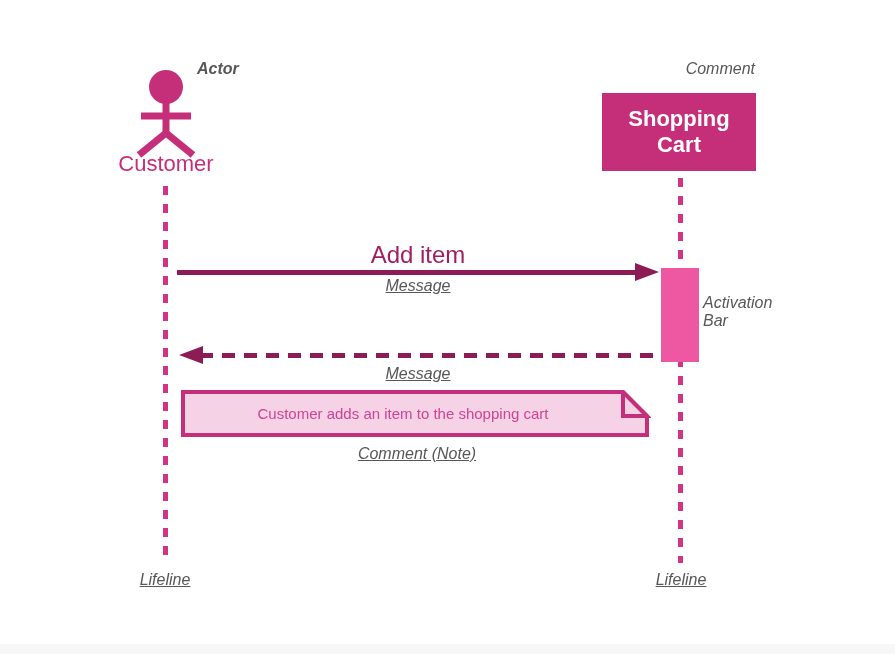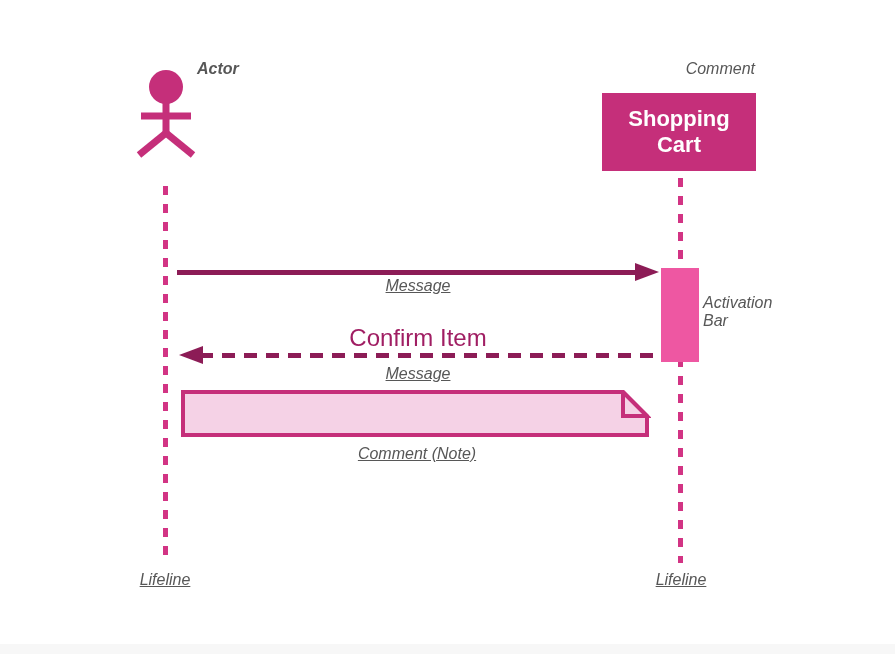--- a/index.html
+++ b/index.html
@@ -121,37 +121,39 @@
 
   <svg id="actor-figure" width="90" height="100" viewBox="0 0 90 100">
     <circle cx="45" cy="23" r="17" fill="var(--magenta)"></circle>
     <g stroke="var(--magenta)" stroke-width="7" fill="none" stroke-linejoin="round">
       <line x1="45" y1="38" x2="45" y2="69"></line>
       <line x1="20" y1="52" x2="70" y2="52"></line>
       <line x1="45" y1="69" x2="18" y2="91"></line>
       <line x1="45" y1="69" x2="72" y2="91"></line>
     </g>
   </svg>
+  <div id="actor-name">Customer</div>
 
   <div id="object-box">
     <div class="obj-label">Shopping Cart</div>
   </div>
 
   <div class="lifeline" id="lifeline-left"></div>
   <div class="lifeline" id="lifeline-right"></div>
 
   <div id="activation-bar"></div>
 
+  <div class="msg-label" id="msg1-label">Add item</div>
   <div id="msg1-line"></div>
   <div id="msg1-head"></div>
 
-  <div class="msg-label" id="msg2-label">Confirm Item</div>
   <div id="msg2-line"></div>
   <div id="msg2-head"></div>
 
   <svg id="note-shape" width="470" height="47" viewBox="0 0 470 47">
     <polygon points="2,2 442,2 466,26 466,45 2,45" fill="var(--notefill)" stroke="var(--noteborder)" stroke-width="4" stroke-linejoin="miter"></polygon>
     <polygon points="442,2 442,26 466,26" fill="var(--notefill)" stroke="var(--noteborder)" stroke-width="4" stroke-linejoin="miter"></polygon>
   </svg>
+  <div id="note-text">Customer adds an item to the shopping cart</div>
 
   <div id="bottom-strip"></div>
 
 </div>
 
 </body></html>

